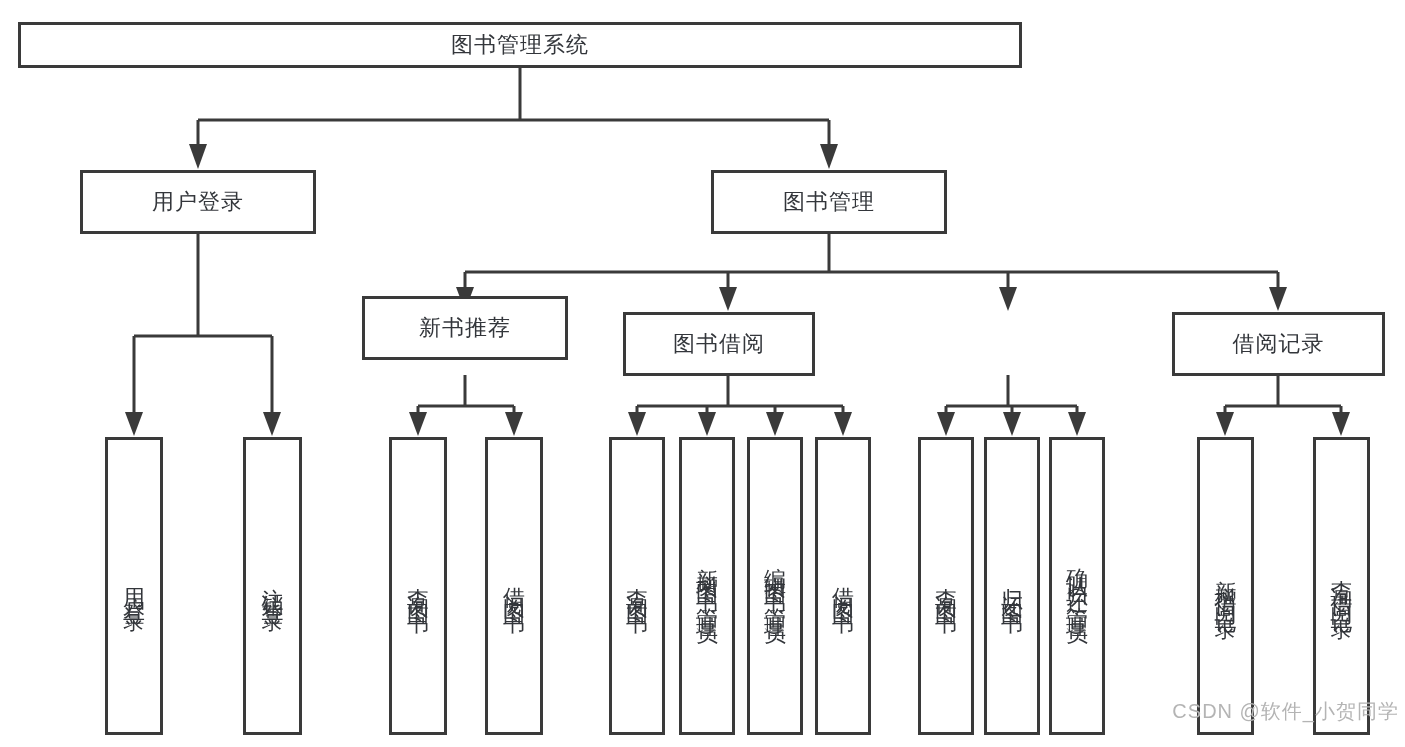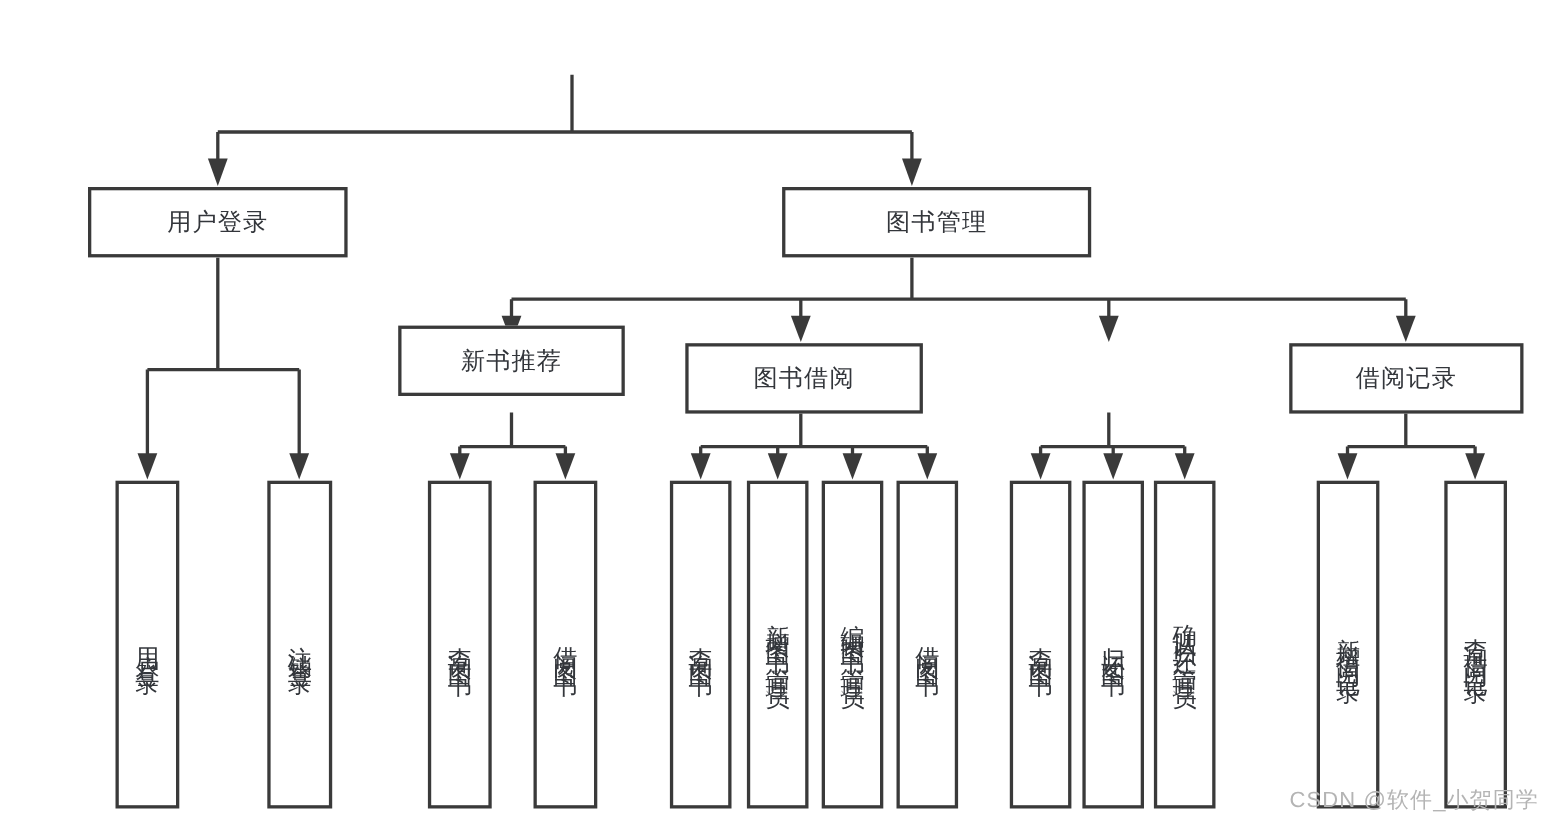--- a/index.html
+++ b/index.html
@@ -43,21 +43,21 @@
   .vbox span {
     writing-mode: vertical-rl;
     text-orientation: mixed;
     font-size: 22px;
     letter-spacing: 8px;
     line-height: 1.0;
   }
   .watermark {
     position: absolute;
     right: 6px;
-    bottom: 6px;
+    bottom: 22px;
     font-size: 20px;
     color: #b4b4b4;
     letter-spacing: 1px;
     z-index: 5;
     white-space: nowrap;
   }
 </style>
 </head>
 <body>
 
@@ -99,26 +99,27 @@
       <polygon points="766,412 784,412 775,436"></polygon>
       <polygon points="834,412 852,412 843,436"></polygon>
       <polygon points="937,412 955,412 946,436"></polygon>
       <polygon points="1003,412 1021,412 1012,436"></polygon>
       <polygon points="1068,412 1086,412 1077,436"></polygon>
       <polygon points="1216,412 1234,412 1225,436"></polygon>
       <polygon points="1332,412 1350,412 1341,436"></polygon>
     </g>
   </svg>
 
+  <div class="node hbox root-box" style="left:18px; top:22px; width:1004px; height:46px;">图书管理系统</div>
 
   <div class="node hbox" style="left:80px; top:170px; width:236px; height:64px;">用户登录</div>
-  <div class="node hbox" style="left:711px; top:170px; width:281px; height:64px;">图书管理</div>
+  <div class="node hbox" style="left:711px; top:170px; width:236px; height:64px;">图书管理</div>
 
   <div class="node hbox" style="left:362px; top:296px; width:206px; height:64px;">新书推荐</div>
-  <div class="node hbox" style="left:623px; top:312px; width:216px; height:64px;">图书借阅</div>
+  <div class="node hbox" style="left:623px; top:312px; width:192px; height:64px;">图书借阅</div>
   <div class="node hbox" style="left:1172px; top:312px; width:213px; height:64px;">借阅记录</div>
 
   <div class="node vbox" style="left:105px; top:437px; width:58px; height:298px;">
     <span>用户登录</span>
   </div>
   <div class="node vbox" style="left:243px; top:437px; width:59px; height:298px;">
     <span>注销登录</span>
   </div>
 
   <div class="node vbox" style="left:389px; top:437px; width:58px; height:298px;">

